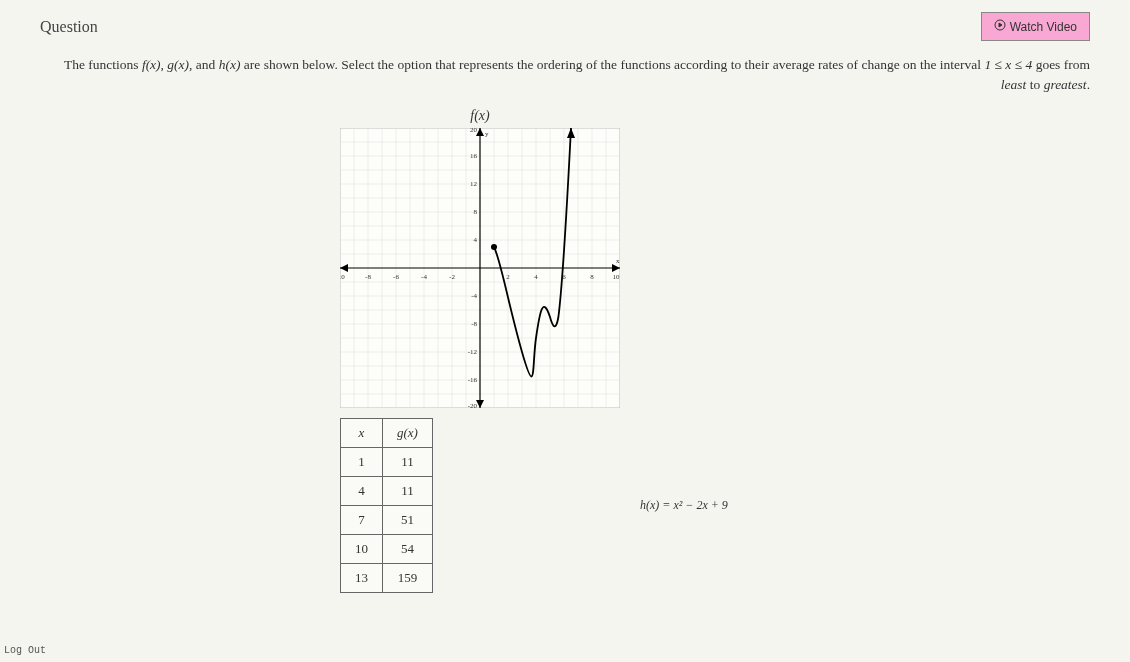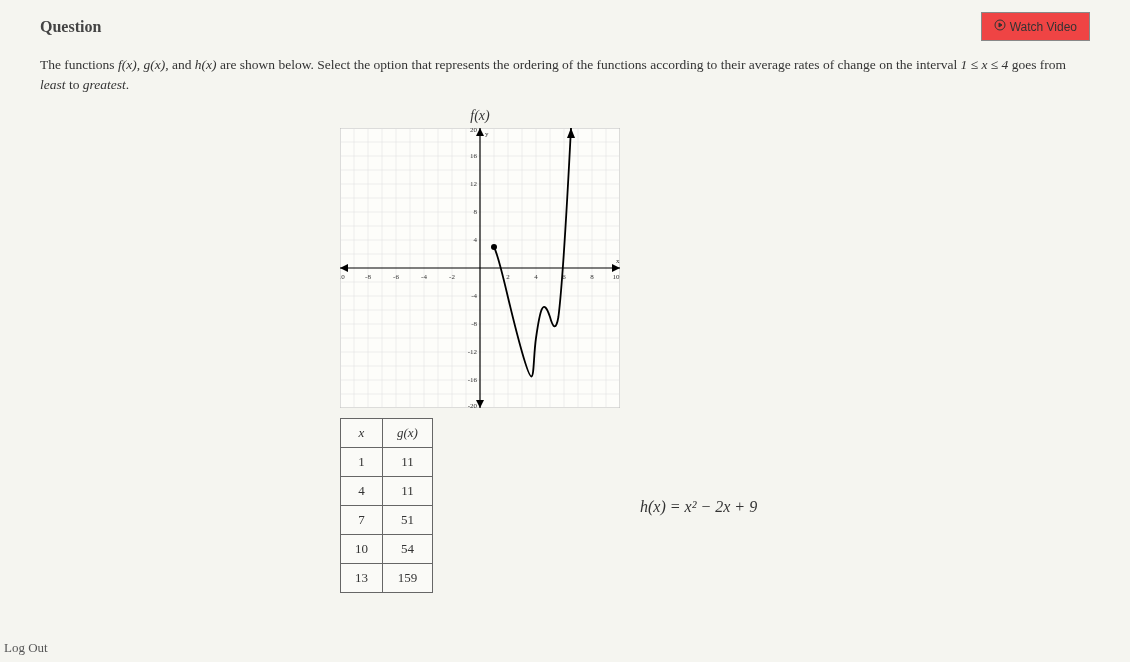--- a/index.html
+++ b/index.html
@@ -13,45 +13,46 @@
     color: #333;
   }
   .page-header {
     display: flex;
     align-items: center;
     justify-content: space-between;
     padding: 12px 40px 8px 40px;
   }
   .question-label {
     font-size: 16px;
-    font-weight: bold;
+    font-weight: normal;
     color: #444;
   }
   .header-buttons {
     display: flex;
     gap: 8px;
   }
   .btn {
     border: 1px solid #888;
-    background: #ef4444;
+    background: #f9a8d4;
     padding: 6px 12px;
     font-size: 12px;
     font-family: Arial, sans-serif;
     cursor: pointer;
     display: flex;
     align-items: center;
     gap: 4px;
     color: #333;
   }
   .btn svg { width: 12px; height: 12px; }
   .prompt {
     padding: 6px 40px 12px 40px;
     font-size: 13.5px;
     line-height: 1.5;
     color: #333;
+    text-align: right;
   }
   .prompt .math { font-style: italic; }
   .content-area {
     position: relative;
     width: 100%;
     height: 520px;
   }
   .graph-wrap {
     position: absolute;
     left: 340px;
@@ -78,29 +79,29 @@
     border: 1px solid #666;
     padding: 6px 14px;
     text-align: center;
     min-width: 36px;
   }
   table.g-table th { font-weight: normal; font-style: italic; }
   .hx-wrap {
     position: absolute;
     left: 640px;
     top: 390px;
-    font-size: 16px;
+    font-size: 12px;
     font-style: italic;
   }
   .logout {
     position: absolute;
     left: 4px;
     bottom: 6px;
-    font-size: 13px;
-    font-family: Liberation Serif, serif;
+    font-size: 10px;
+    font-family: Liberation Mono, monospace;
     color: #555;
   }
 </style>
 </head>
 <body>
 
 <div class="page-header">
   <div class="question-label">Question</div>
   <div class="header-buttons">
     <button class="btn">

